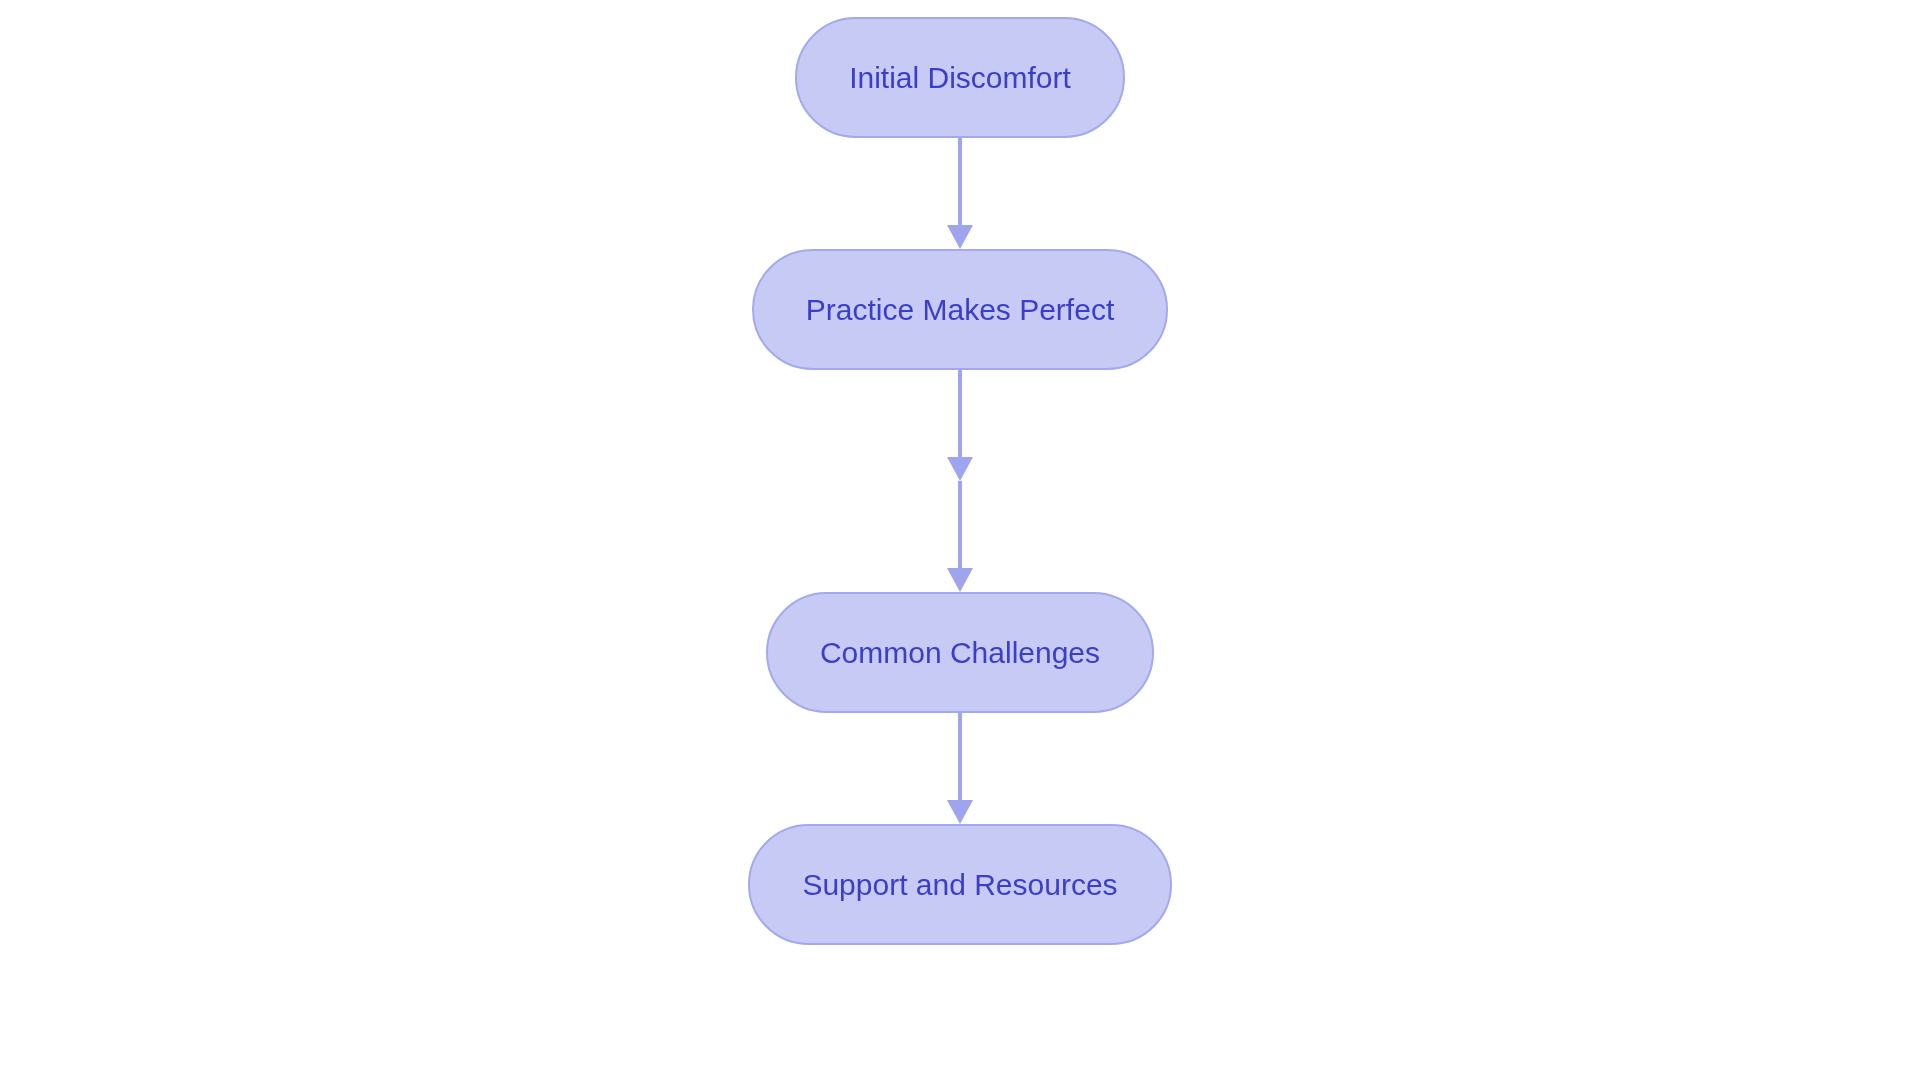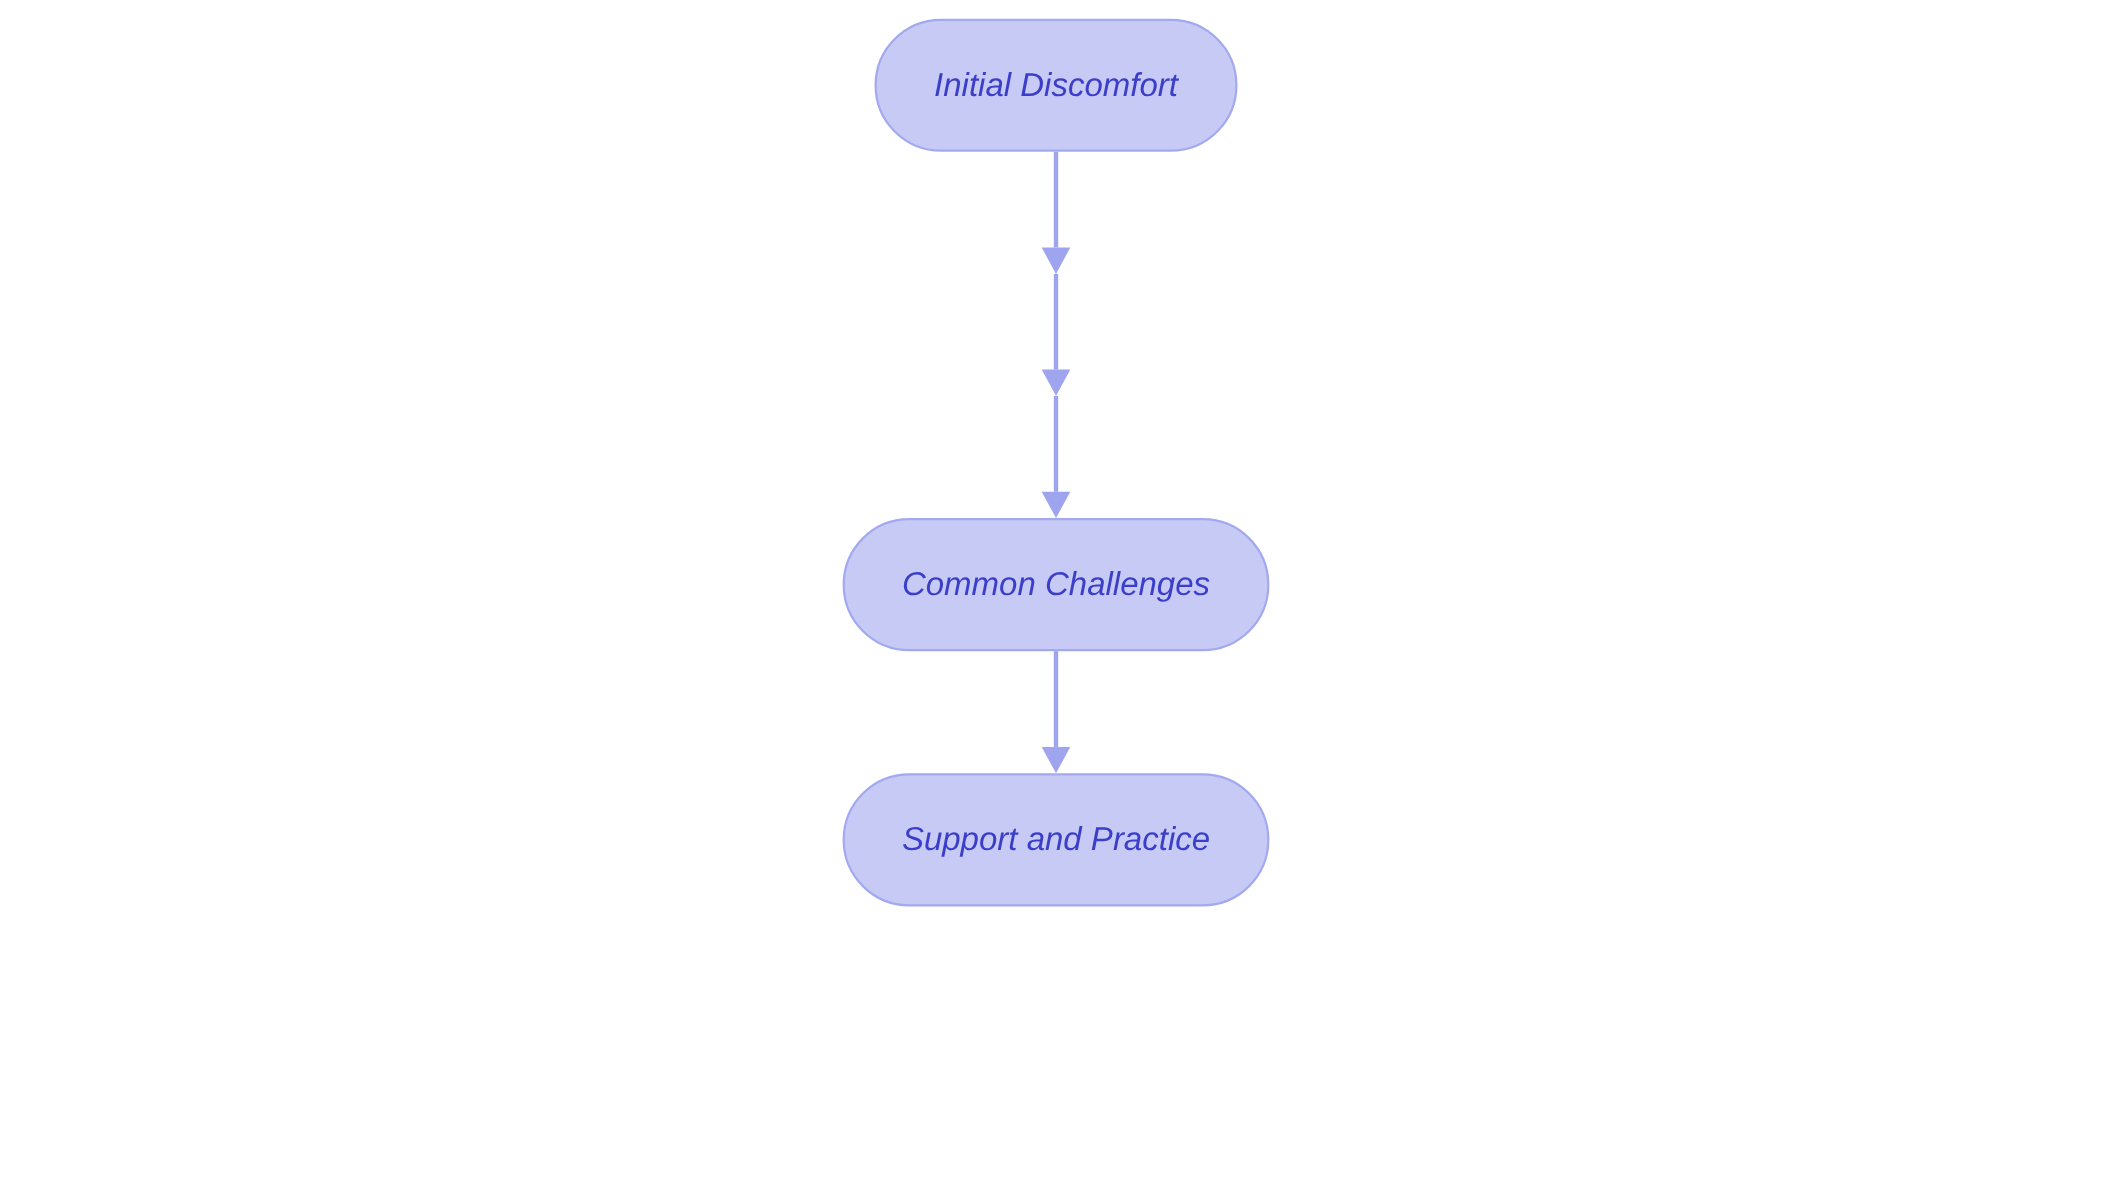--- a/index.html
+++ b/index.html
@@ -17,21 +17,20 @@
     font-family: "Liberation Sans", "DejaVu Sans", sans-serif;
     overflow: hidden;
   }
   .flowchart {
     width: 100%;
     height: 100%;
     display: flex;
     flex-direction: column;
     align-items: center;
     padding-top: 17px;
-    font-style: italic;
   }
   .node {
     height: 121px;
     padding: 0 52px;
     min-width: 250px;
     display: flex;
     align-items: center;
     justify-content: center;
     background: var(--node-fill);
     border: 2px solid var(--node-border);
@@ -70,20 +69,23 @@
 
   <div class="node">
     <span>Initial Discomfort</span>
   </div>
 
   <div class="arrow">
     <div class="shaft"></div>
     <div class="head"></div>
   </div>
 
+  <div class="node">
+    <span>Practice Makes Perfect</span>
+  </div>
 
   <div class="arrow">
     <div class="shaft"></div>
     <div class="head"></div>
   </div>
 
 
   <div class="arrow">
     <div class="shaft"></div>
     <div class="head"></div>
@@ -92,16 +94,16 @@
   <div class="node">
     <span>Common Challenges</span>
   </div>
 
   <div class="arrow">
     <div class="shaft"></div>
     <div class="head"></div>
   </div>
 
   <div class="node">
-    <span>Support and Practice</span>
+    <span>Support and Resources</span>
   </div>
 
 </div>
 
 </body></html>

